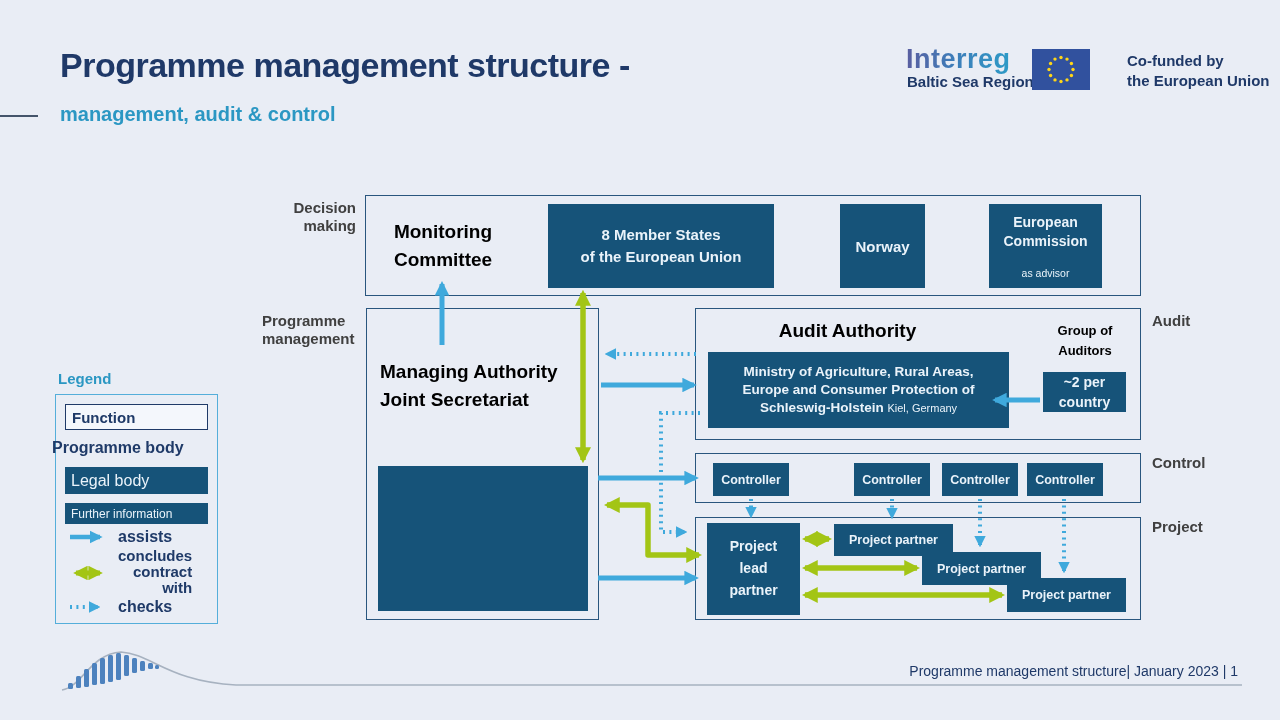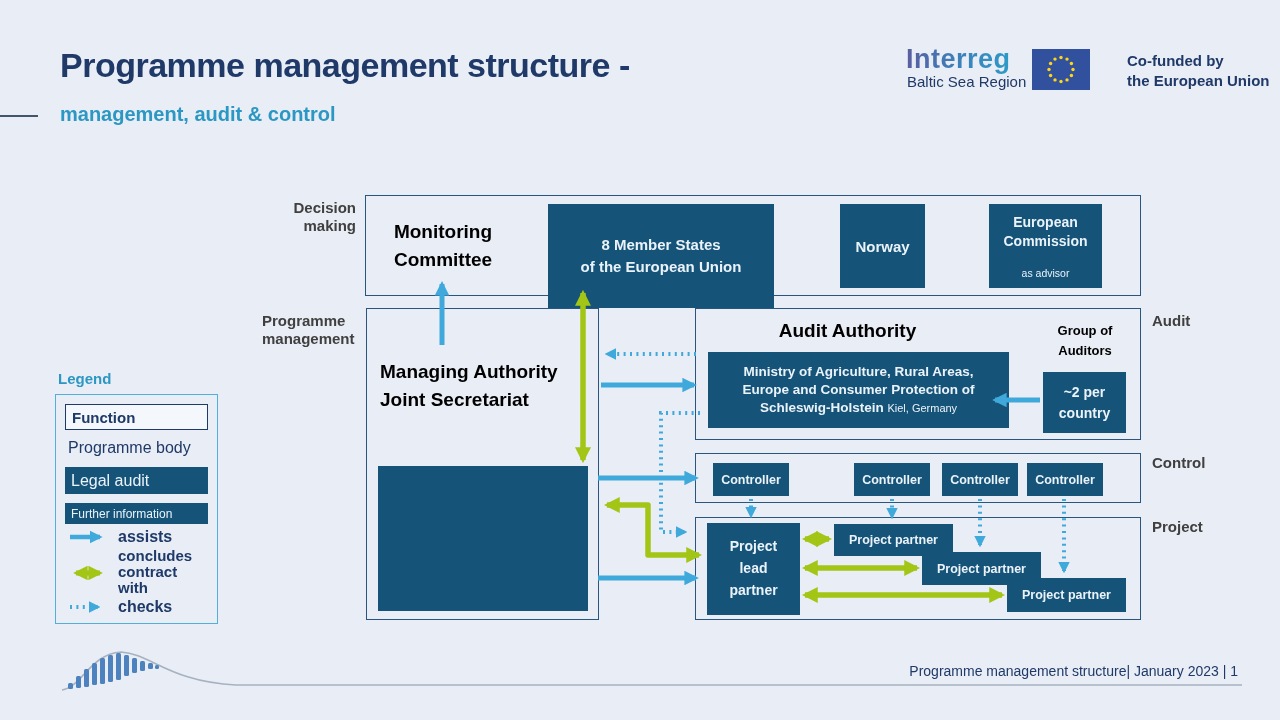--- a/index.html
+++ b/index.html
@@ -21,33 +21,33 @@
   .row-label{position:absolute;font-weight:bold;font-size:15px;line-height:1.22;color:#404040;}
   .heading{position:absolute;font-weight:bold;color:#000000;text-align:center;}
   #page-title{left:60px;top:46px;font-size:34px;font-weight:bold;color:#1F3968;letter-spacing:-0.5px;}
   #page-subtitle{left:60px;top:103px;font-size:20px;font-weight:bold;color:#2B97C3;}
   .title-dash{left:0;top:115px;width:38px;height:2px;background:#44546A;}
   
   .legend-box{left:55px;top:394px;width:163px;height:230px;border:1.6px solid #54AEDA;box-sizing:border-box;}
   .legend-title{left:58px;top:370px;font-size:15px;font-weight:bold;color:#2B97C3;}
   .lg-function{left:65px;top:404px;width:143px;height:26px;border:1.6px solid #1F3A68;background:#F4F7FC;
      box-sizing:border-box;display:flex;align-items:center;padding-left:6px;font-size:15px;font-weight:bold;color:#1F3A68;}
-  .lg-prog{left:68px;top:439px;font-size:16px;font-weight:normal;color:#1F3A68;}
+  .lg-prog{left:52px;top:439px;font-size:16px;font-weight:bold;color:#1F3A68;}
   .lg-legal{left:65px;top:467px;width:143px;height:27px;background:#165379;color:#EAF3FA;
      display:flex;align-items:center;padding-left:6px;box-sizing:border-box;font-size:16px;}
   .lg-further{left:65px;top:503px;width:143px;height:21px;background:#165379;color:#EAF3FA;
      display:flex;align-items:center;padding-left:6px;box-sizing:border-box;font-size:12px;}
-  .lg-row-label{font-size:15px;font-weight:bold;color:#1F3A68;line-height:1.08;}
+  .lg-row-label{font-size:15px;font-weight:bold;color:#1F3A68;line-height:1.08;text-align:right;}
   
   .brand{left:906px;top:44px;font-size:27px;font-weight:bold;color:#3C7FB8;letter-spacing:0.5px;}
   @supports (-webkit-background-clip:text){
     .brand{background:linear-gradient(90deg,#5A5EA0 0%,#3E7DB9 45%,#2D9BC7 100%);
       -webkit-background-clip:text;background-clip:text;color:transparent;}
   }
-  .brand-region{left:907px;top:73px;font-size:15px;font-weight:normal;color:#1F3968;}
+  .brand-region{left:907px;top:73px;font-size:15px;font-weight:bold;color:#1F3968;}
   .cofunded{left:1102px;top:51px;font-size:15px;font-weight:bold;color:#1F3968;line-height:1.3;margin-left:25px;}
   
   .footer-text{right:42px;top:663px;font-size:14px;color:#1F3968;}
   svg.overlay{position:absolute;left:0;top:0;pointer-events:none;}
 </style>
 </head>
 <body>
 
 <div class="abs" id="page-title">Programme management structure -</div>
 <div class="abs" id="page-subtitle">management, audit &amp; control</div>
@@ -74,21 +74,21 @@
     </g>
   </g>
 </svg>
 <div class="abs cofunded pre">Co-funded by
 the European Union</div>
 
 <div class="abs legend-title">Legend</div>
 <div class="abs legend-box"></div>
 <div class="abs lg-function">Function</div>
 <div class="abs lg-prog">Programme body</div>
-<div class="abs lg-legal">Legal audit</div>
+<div class="abs lg-legal">Legal body</div>
 <div class="abs lg-further">Further information</div>
 <div class="abs lg-row-label" style="left:118px;top:528px;font-size:16px;">assists</div>
 <div class="abs lg-row-label pre" style="left:118px;top:548px;">concludes
 contract
 with</div>
 <div class="abs lg-row-label" style="left:118px;top:598px;font-size:16px;">checks</div>
 
 <div class="row-label pre" style="left:280px;top:199px;width:76px;text-align:right;">Decision
 making</div>
 <div class="row-label pre" style="left:262px;top:312px;width:96px;text-align:left;">Programme
@@ -98,21 +98,21 @@
 <div class="row-label" style="left:1152px;top:518px;">Project</div>
 
 <div class="container" style="left:365px;top:195px;width:776px;height:101px;"></div>
 <div class="container" style="left:366px;top:308px;width:233px;height:312px;"></div>
 <div class="container" style="left:695px;top:308px;width:446px;height:132px;"></div>
 <div class="container" style="left:695px;top:453px;width:446px;height:50px;"></div>
 <div class="container" style="left:695px;top:517px;width:446px;height:103px;"></div>
 
 <div class="heading pre" style="left:378px;top:218px;width:130px;font-size:19px;line-height:1.45;">Monitoring
 Committee</div>
-<div class="box-dark pre" style="left:548px;top:204px;width:226px;height:104px;font-size:15px;line-height:1.5;">8 Member States
+<div class="box-dark pre" style="left:548px;top:204px;width:226px;height:84px;font-size:15px;line-height:1.5;">8 Member States
 of the European Union</div>
 <div class="box-dark" style="left:840px;top:204px;width:85px;height:84px;font-size:15px;">Norway</div>
 <div class="box-dark" style="left:989px;top:204px;width:113px;height:84px;">
   <span class="pre" style="font-size:14px;line-height:1.3;">European
 Commission</span>
   <span style="font-size:10.5px;font-weight:normal;margin-top:17px;">as advisor</span>
 </div>
 
 <div class="heading pre" style="left:372px;top:358px;width:222px;font-size:19px;line-height:1.45;text-align:left;padding-left:8px;box-sizing:border-box;">Managing Authority
 Joint Secretariat</div>
@@ -123,21 +123,21 @@
 <div class="box-dark" style="left:708px;top:352px;width:301px;height:76px;padding:2px 4px;box-sizing:border-box;">
   <div style="font-size:13.5px;line-height:1.35;">
     <span class="pre">Ministry of Agriculture, Rural Areas,
 Europe and Consumer Protection of
 Schleswig-Holstein</span>
     <span style="font-size:11px;font-weight:normal;">Kiel, Germany</span>
   </div>
 </div>
 <div class="heading pre" style="left:1035px;top:321px;width:100px;font-size:13px;line-height:1.5;">Group of
 Auditors</div>
-<div class="box-dark pre" style="left:1043px;top:372px;width:83px;height:61px;font-size:14px;line-height:1.45;">~2 per
+<div class="box-dark pre" style="left:1043px;top:372px;width:83px;height:40px;font-size:14px;line-height:1.45;">~2 per
 country</div>
 
 <div class="box-dark" style="left:713px;top:463px;width:76px;height:33px;font-size:12.5px;">Controller</div>
 <div class="box-dark" style="left:854px;top:463px;width:76px;height:33px;font-size:12.5px;">Controller</div>
 <div class="box-dark" style="left:942px;top:463px;width:76px;height:33px;font-size:12.5px;">Controller</div>
 <div class="box-dark" style="left:1027px;top:463px;width:76px;height:33px;font-size:12.5px;">Controller</div>
 
 <div class="box-dark pre" style="left:707px;top:523px;width:93px;height:92px;font-size:14px;line-height:1.55;">Project
 lead
 partner</div>

